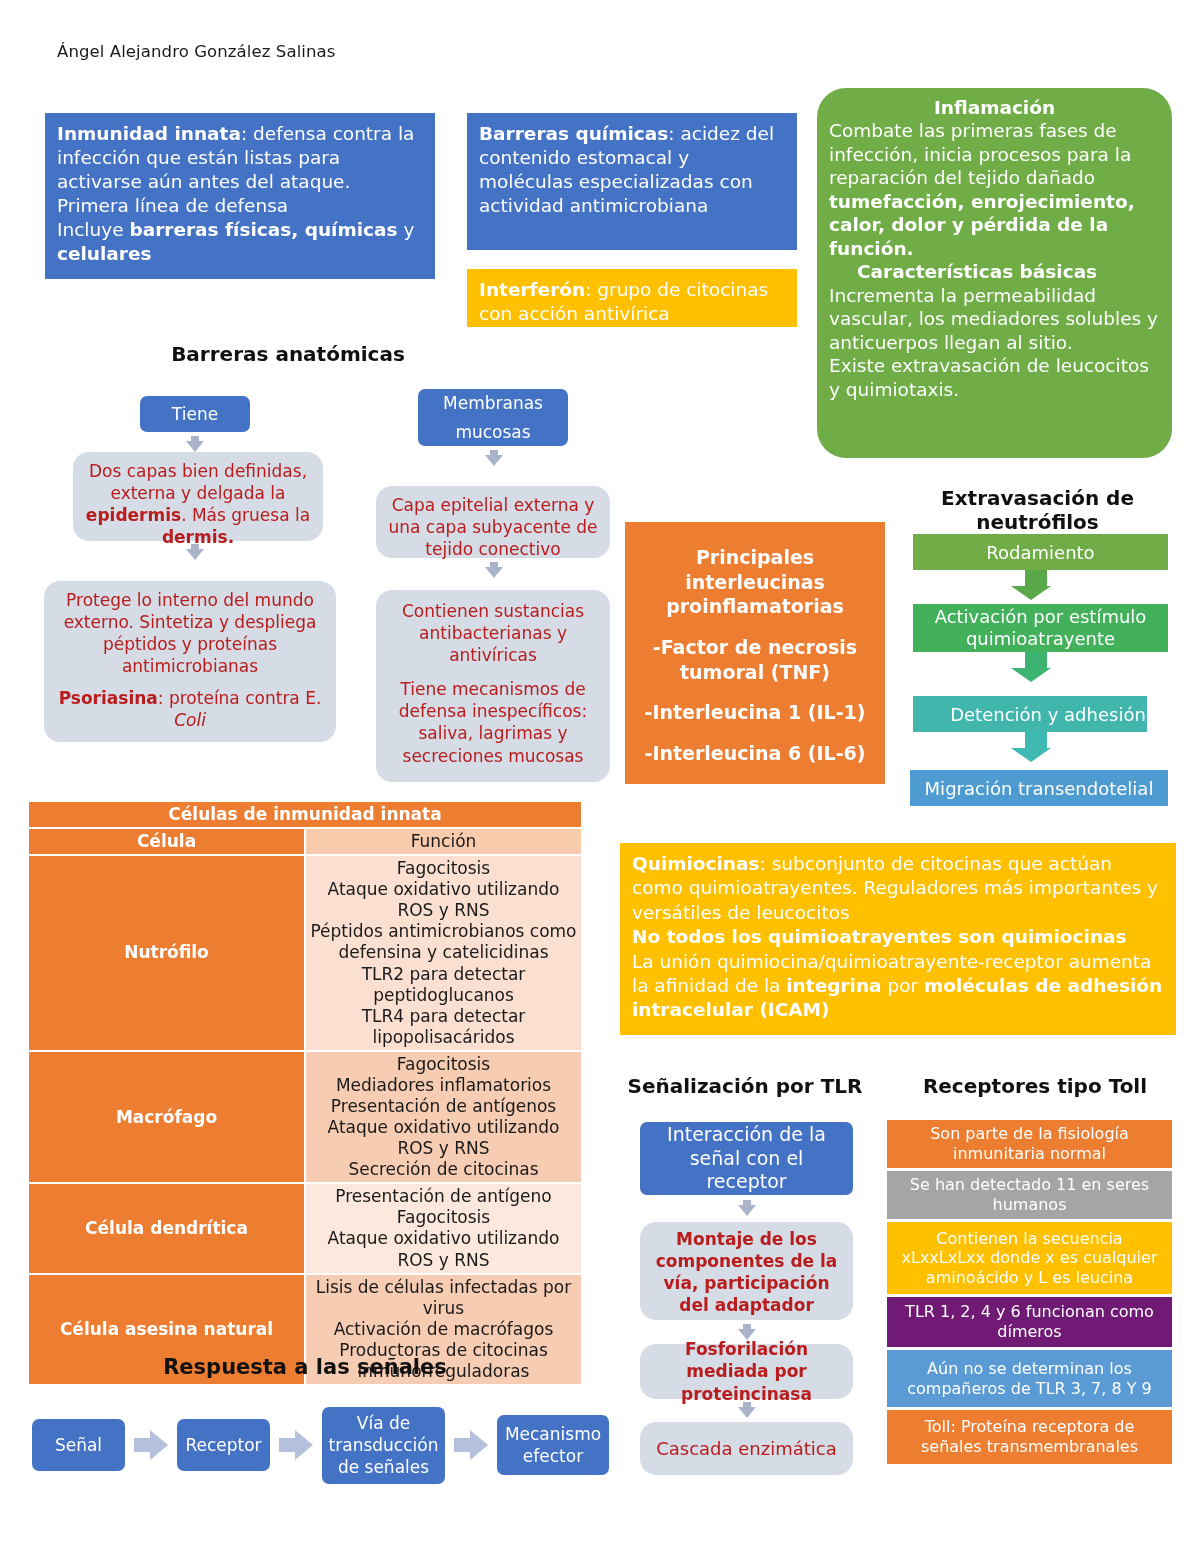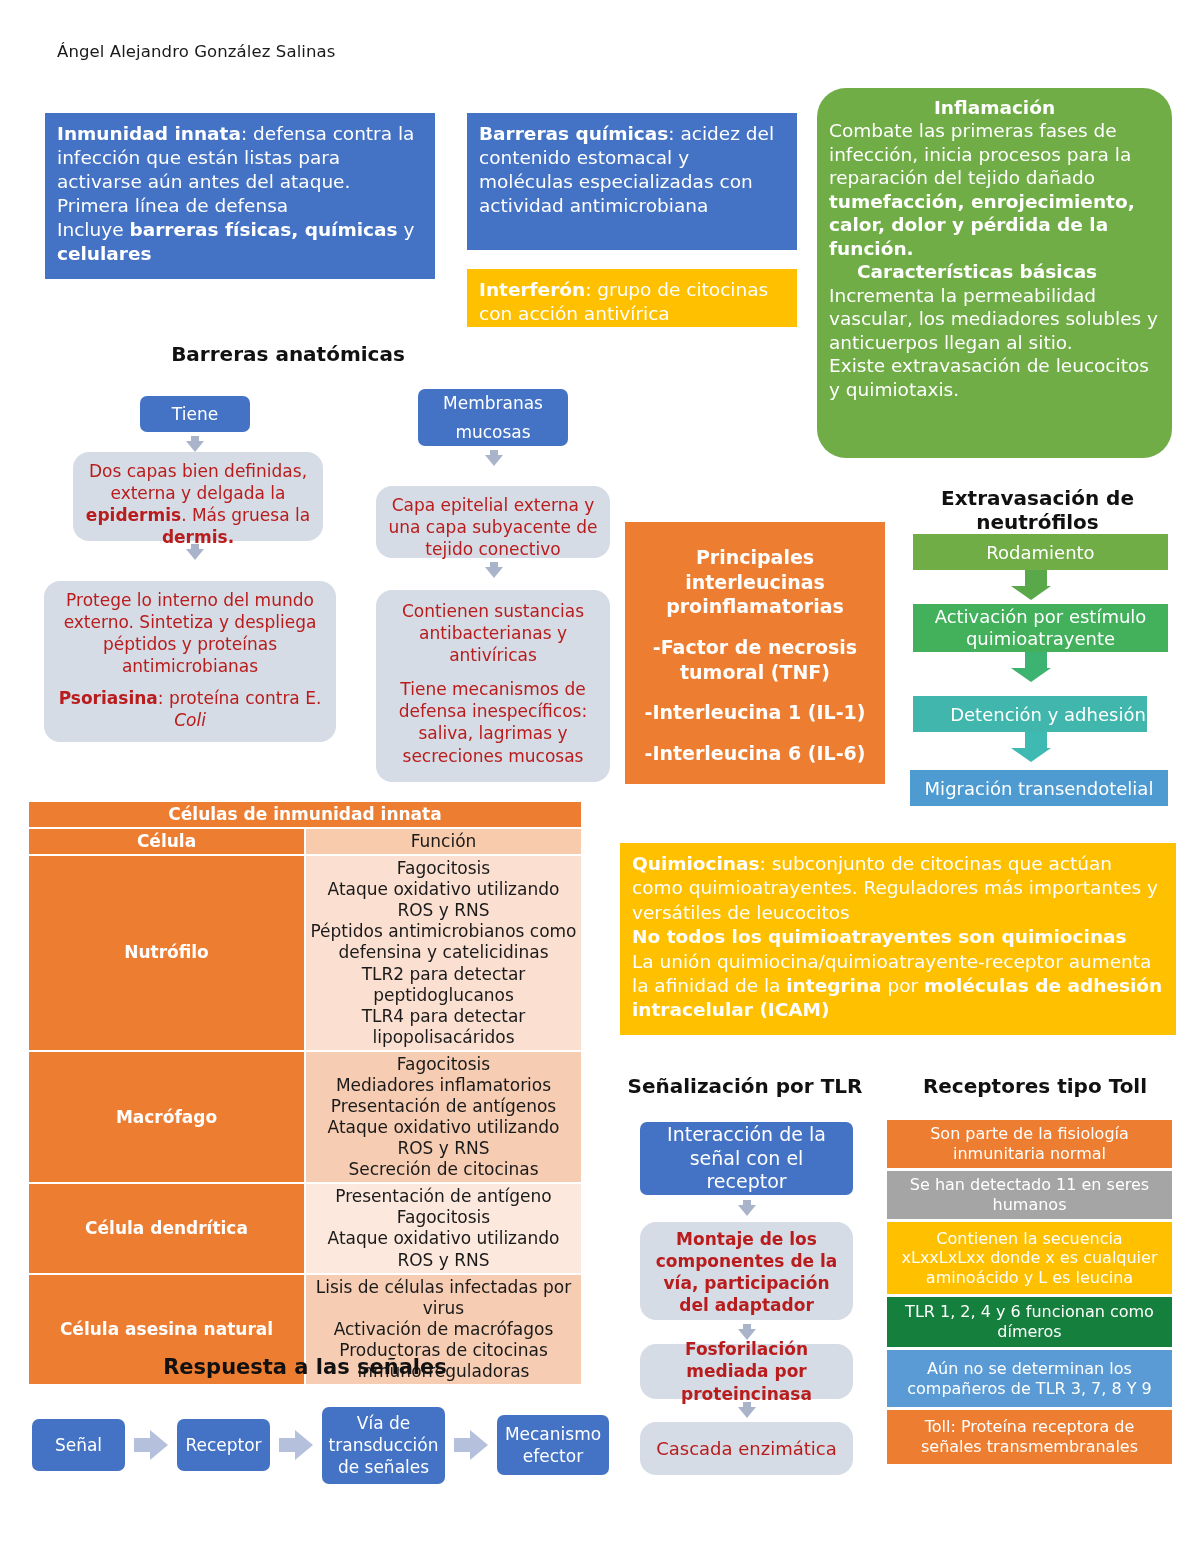--- a/index.html
+++ b/index.html
@@ -307,21 +307,21 @@
 <div class="abs" style="left:887px; top:1120px; width:285px;">
   <div class="toll-item" style="background:#ED7D31; height:48px; display:flex; align-items:center; justify-content:center;">
     <span>Son parte de la fisiología inmunitaria normal</span>
   </div>
   <div class="toll-item" style="background:#A5A5A5; height:48px; display:flex; align-items:center; justify-content:center;">
     <span>Se han detectado 11 en seres humanos</span>
   </div>
   <div class="toll-item" style="background:#FFC000; height:72px; display:flex; align-items:center; justify-content:center;">
     <span>Contienen la secuencia xLxxLxLxx donde x es cualquier aminoácido y L es leucina</span>
   </div>
-  <div class="toll-item" style="background:#15803d; height:50px; display:flex; align-items:center; justify-content:center;">
+  <div class="toll-item" style="background:#701a75; height:50px; display:flex; align-items:center; justify-content:center;">
     <span>TLR 1, 2, 4 y 6 funcionan como dímeros</span>
   </div>
   <div class="toll-item" style="background:#5B9BD5; height:57px; display:flex; align-items:center; justify-content:center;">
     <span>Aún no se determinan los compañeros de TLR 3, 7, 8 Y 9</span>
   </div>
   <div class="toll-item" style="background:#ED7D31; height:54px; display:flex; align-items:center; justify-content:center;">
     <span>Toll: Proteína receptora de señales transmembranales</span>
   </div>
 </div>
 

